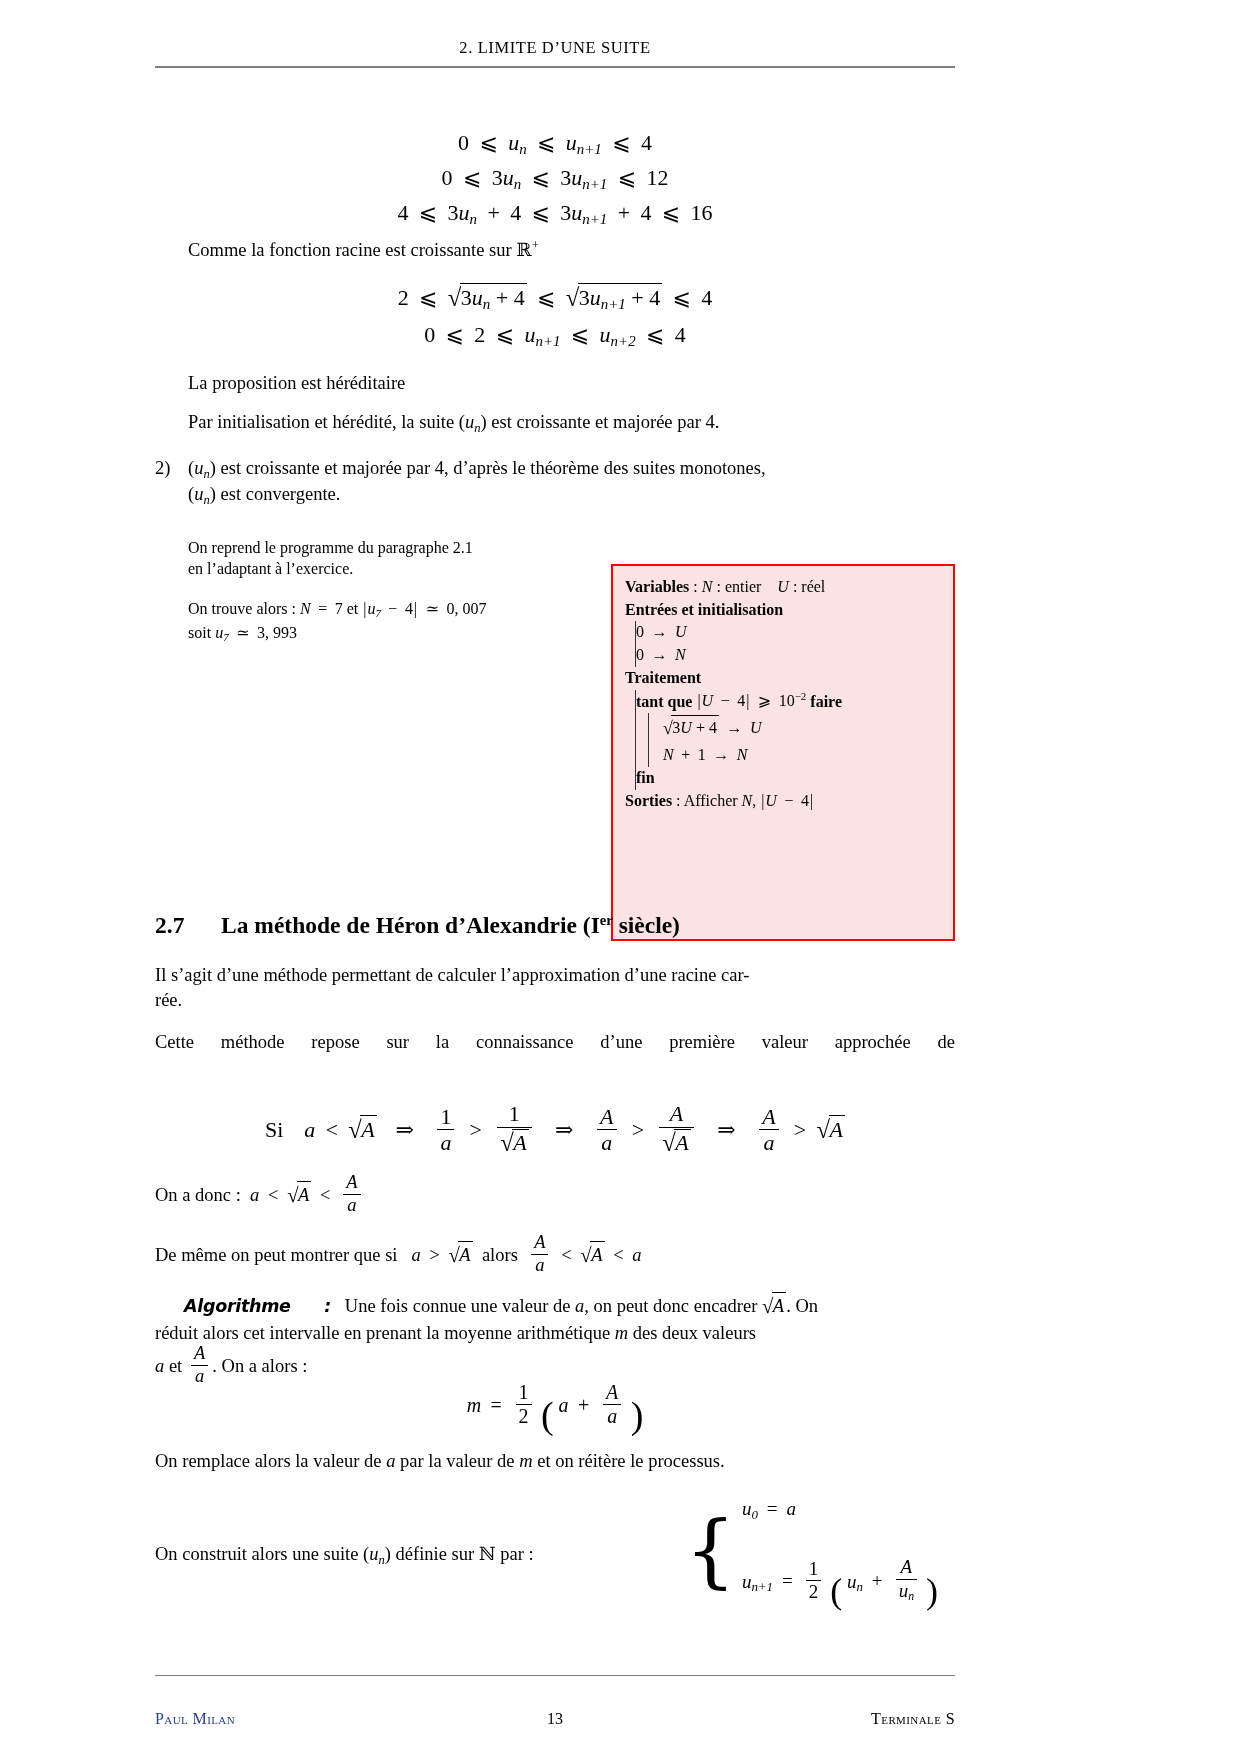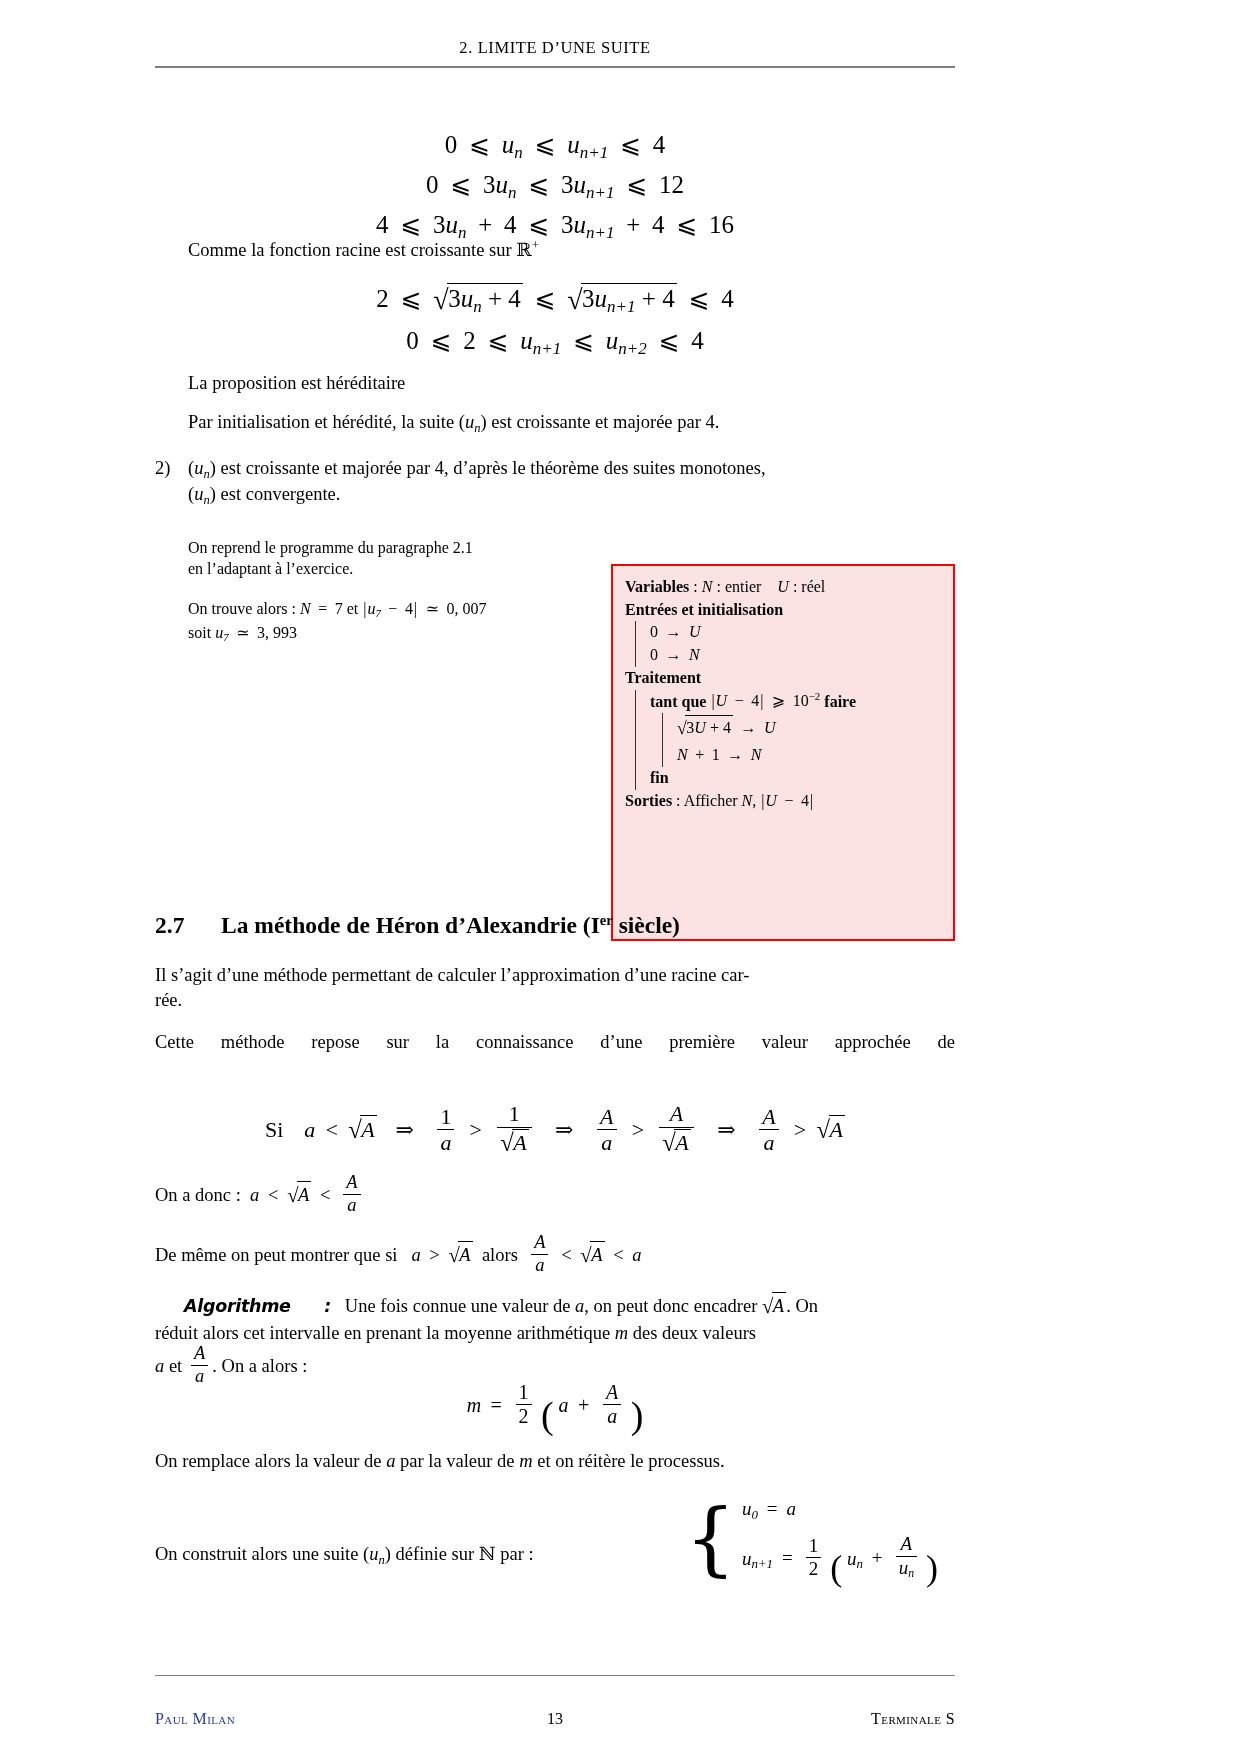--- a/index.html
+++ b/index.html
@@ -13,21 +13,21 @@
   }
   .page { position:absolute; left:155px; top:0; width:800px; height:1754px; }
 
   
   .hdr { position:absolute; left:0; top:38px; width:800px; text-align:center; }
   .hdr-txt { font-size:16.5px; font-variant:small-caps; letter-spacing:.6px; }
   .hdr-rule { position:absolute; left:0; top:66px; width:800px; height:1.6px; background:#808080; }
 
   
   .para { font-size:18.5px; line-height:1.34; text-align:justify; }
-  .eq { text-align:center; font-size:25px; }
+  .eq { text-align:center; font-size:22px; }
   .bd { font-weight:bold; }
   .blackboard { font-family:"DejaVu Serif", serif; }
 
   
   .sub { font-size:.68em; vertical-align:-0.28em; font-style:italic; }
   .sup { font-size:.68em; vertical-align:0.52em; }
   .mi { font-style:italic; }
   .op { margin:0 .22em; }
   .opw { margin:0 .35em; }
 
@@ -49,21 +49,21 @@
 
   
   .algobox {
     position:absolute;
     background:#fce3e3; border:2.4px solid #f00;
     box-sizing:border-box;
     padding:10px 12px 9px 12px;
     font-size:16px; line-height:1.42;margin-top:36px;
   }
   .algobox .ln { white-space:nowrap; }
-  .bar-wrap { margin-left:10px; border-left:1.4px solid #333; padding-left:14px; }
+  .bar-wrap { margin-left:10px; border-left:1.4px solid #333; }
   .bar-wrap2 { margin-left:12px; border-left:1.4px solid #333; padding-left:14px; }
 
   
   .h2 { font-size:23.5px; font-weight:bold; }
   .h2 .num { display:inline-block; width:66px; }
 
   
   .hand { font-family:"DejaVu Sans", sans-serif; font-weight:bold;
           font-style:italic; font-size:17.5px; letter-spacing:-.3px;margin-left:29px; }
 
@@ -276,21 +276,21 @@
 
   <div style="position:absolute; left:0; top:1498px; width:800px;">
     <div class="para" style="position:absolute; left:0; top:44px; width:520px;">
       On construit alors une suite (<span class="mi">u</span><span class="sub">n</span>) définie sur
       <span class="blackboard">ℕ</span> par :
     </div>
 
     <div style="position:absolute; left:530px; top:0; width:270px; display:flex; align-items:center;">
       <span class="brace" style="font-size:80px; line-height:.62; position:relative; top:-4px;">{</span>
       <span style="display:inline-block; margin-left:6px; font-size:19px;">
-        <span style="display:block; margin-bottom:14px;">
+        <span style="display:block; margin-bottom:37px;">
           <span class="mi">u</span><span class="sub">0</span> <span class="op">=</span> <span class="mi">a</span>
         </span>
         <span style="display:block;">
           <span class="mi">u</span><span class="sub">n+1</span> <span class="op">=</span>
           <span class="frac"><span class="num">1</span><span class="den">2</span></span>
           <span class="big-paren">(</span>
           <span class="mi">u</span><span class="sub">n</span> <span class="op">+</span>
           <span class="frac"><span class="num"><span class="mi">A</span></span><span class="den"><span class="mi">u</span><span class="sub" style="font-size:.62em;">n</span></span></span>
           <span class="big-paren">)</span>
         </span>

